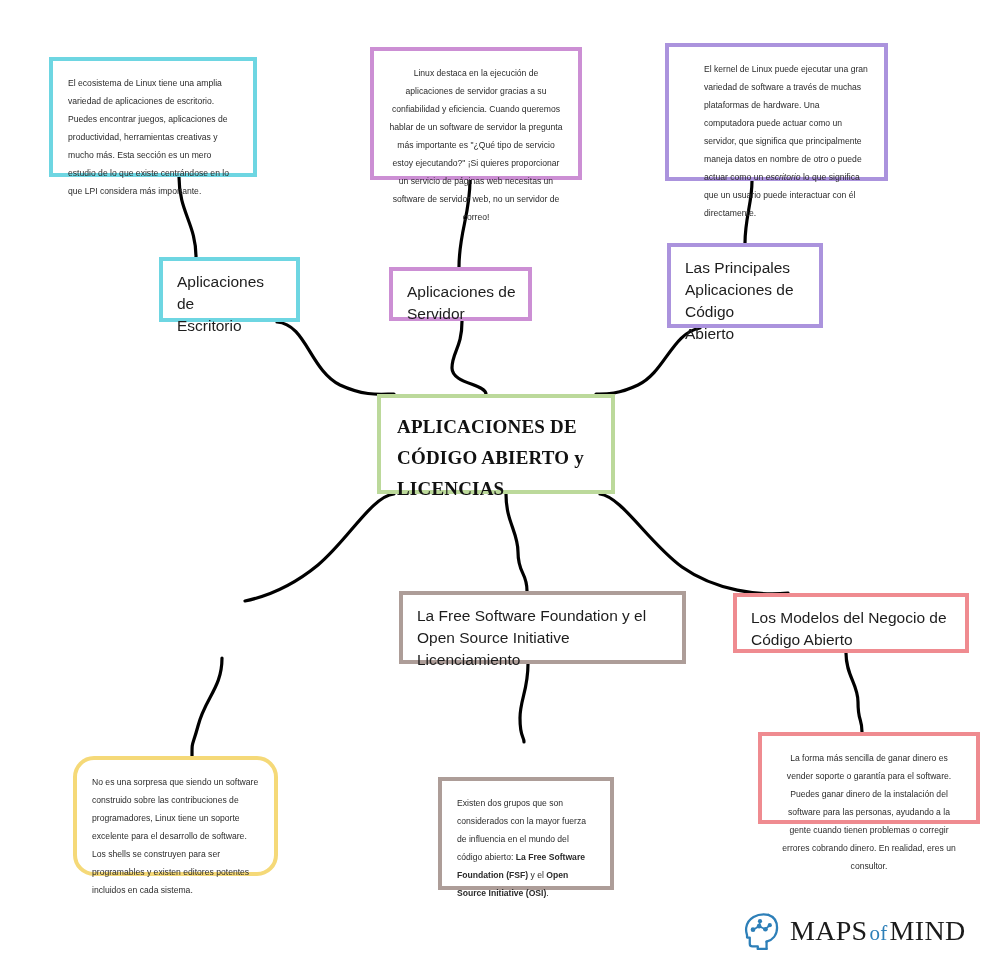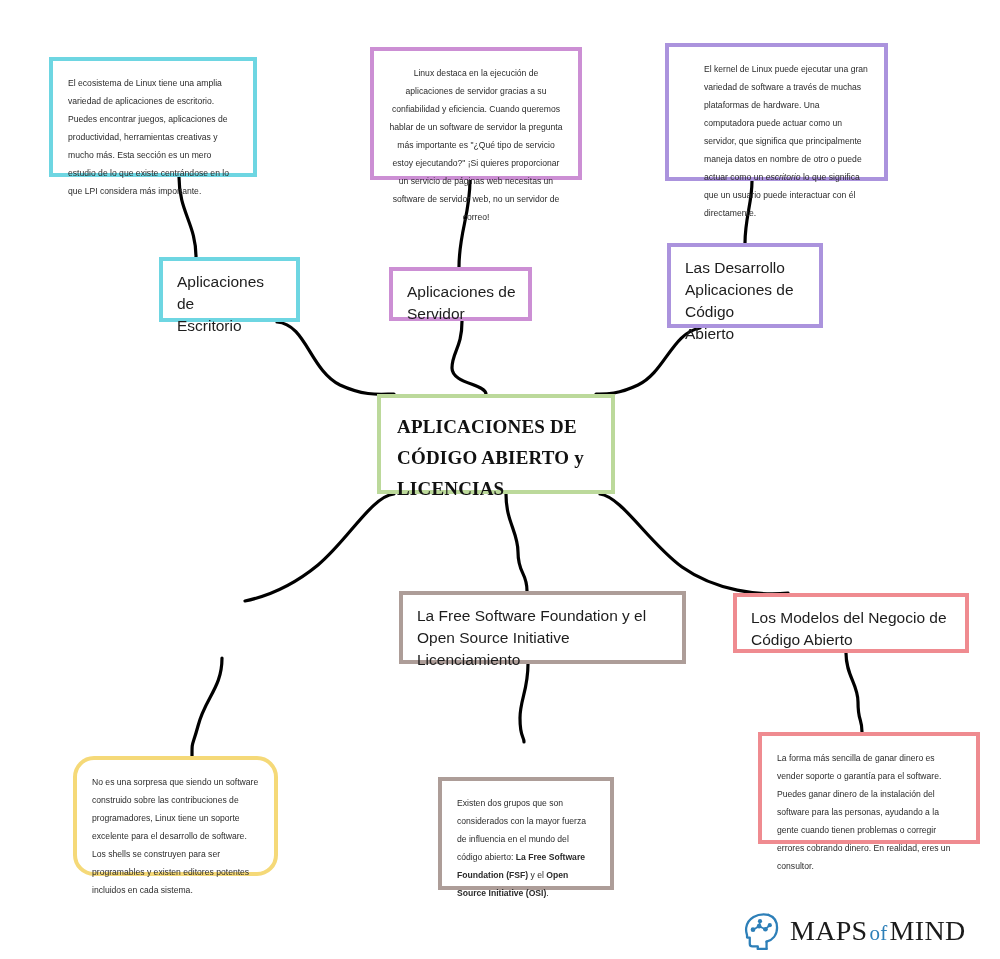--- a/index.html
+++ b/index.html
@@ -79,21 +79,21 @@
   #topic-main-apps{ left: 667px; top: 243px; width: 156px; height: 85px; border-width: 4px; border-color: #ab93dd; }
 
   #root-node      { left: 377px; top: 394px; width: 238px; height: 100px; border-width: 4px; border-color: #bcd99b; }
 
   #topic-tools    { left: 138px; top: 601px; width: 192px; height: 57px; border-width: 4px; border-color: #f5d978; }
   #topic-fsf      { left: 399px; top: 591px; width: 287px; height: 73px; border-width: 4px; border-color: #ad9d98; }
   #topic-business { left: 733px; top: 593px; width: 236px; height: 60px; border-width: 4px; border-color: #ef8b90; }
 
   #note-tools     { left: 73px;  top: 756px; width: 205px; height: 120px; border-width: 4px; border-color: #f5d978; border-radius: 21px; }
   #note-fsf       { left: 438px; top: 777px; width: 176px; height: 113px; border-width: 4px; border-color: #ad9d98; }
-  #note-business  { left: 758px; top: 732px; width: 222px; height: 112px; border-width: 4px; border-color: #ef8b90; }
+  #note-business  { left: 758px; top: 732px; width: 222px; height: 92px; border-width: 4px; border-color: #ef8b90; text-align: center; }
 
   
   #logo {
     position: absolute;
     left: 739px;
     top: 906px;
     width: 244px;
     height: 50px;
     display: flex;
     align-items: center;
@@ -165,21 +165,21 @@
     <span class="txt">Aplicaciones de
 Escritorio</span>
   </div>
 
   <div class="node topic" id="topic-server">
     <span class="txt">Aplicaciones de
 Servidor</span>
   </div>
 
   <div class="node topic" id="topic-main-apps">
-    <span class="txt">Las Desarrollo
+    <span class="txt">Las Principales
 Aplicaciones de Código
 Abierto</span>
   </div>
 
   <div class="node root" id="root-node">
     <span class="txt">APLICACIONES DE
 CÓDIGO ABIERTO  y
 LICENCIAS</span>
   </div>
 

